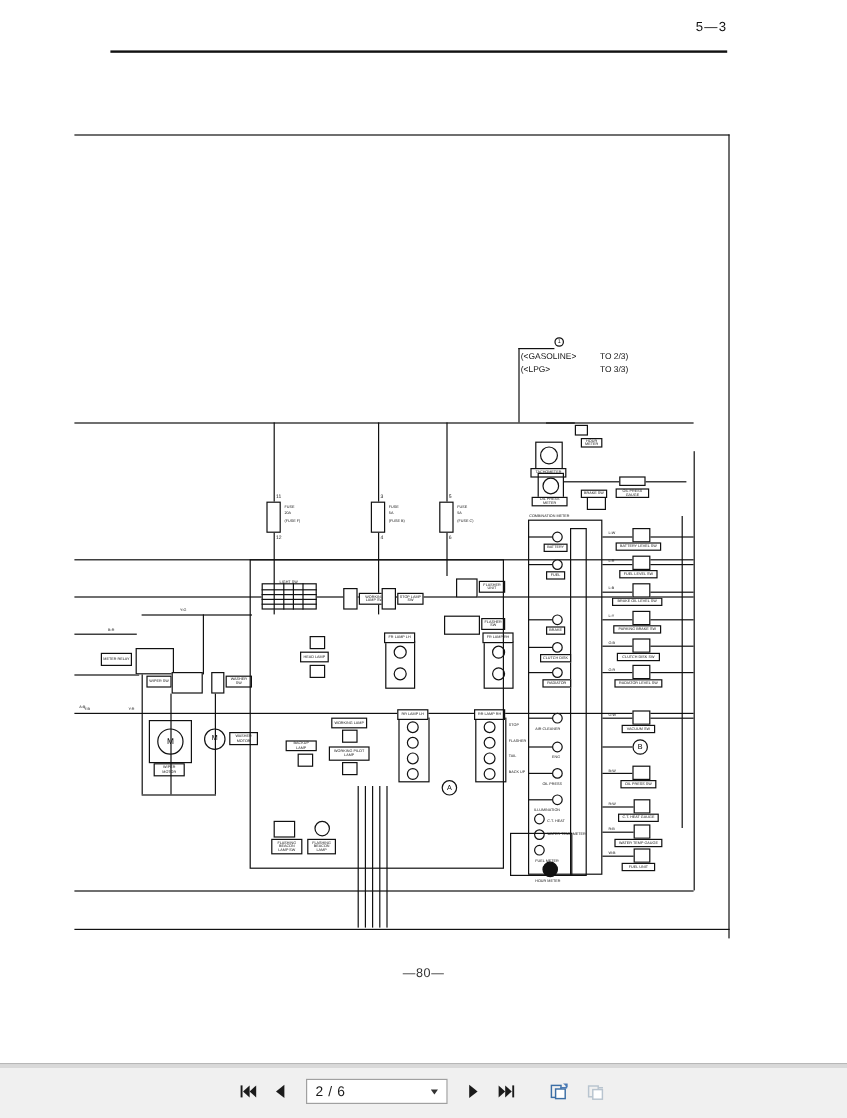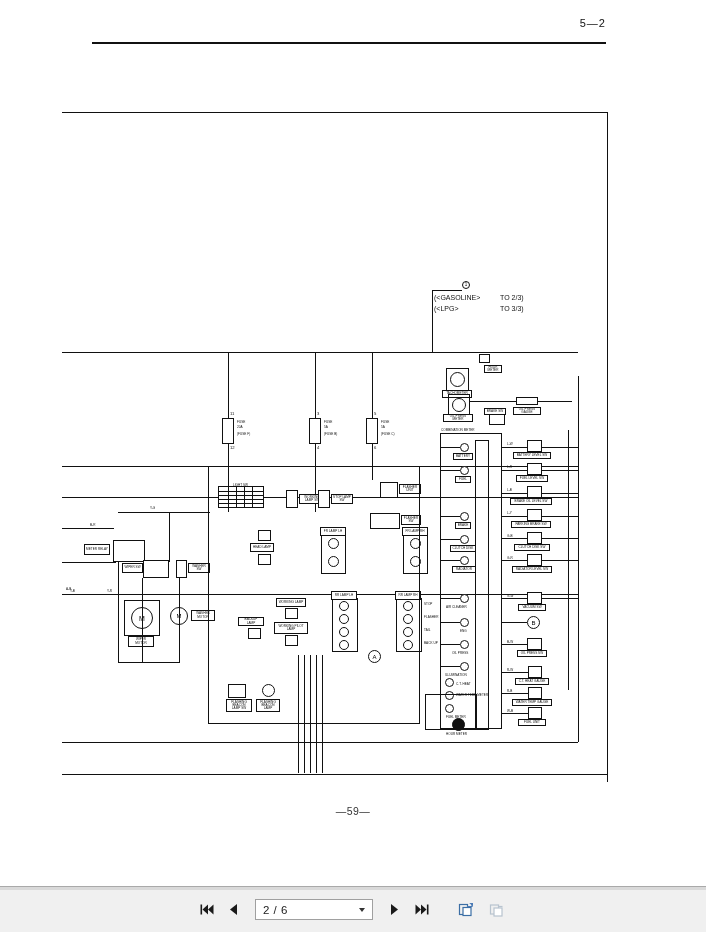--- a/index.html
+++ b/index.html
@@ -86,21 +86,21 @@
   .circ { position:absolute; border:.7px solid #111; border-radius:50%; background:#fff; }
   .big-frame { position:absolute; border:1.1px solid #111; background:transparent; }
 </style>
 </head>
 <body>
 
 <div id="app">
 
   <div id="page">
 
-    <div id="page-number-top" class="dtext">5—2</div>
+    <div id="page-number-top" class="dtext">5—3</div>
     <div id="header-rule"></div>
 
     <div id="diagram">
 
       <div class="big-frame" style="left:62px; top:112px; width:546px; height:670px; border-right:1.1px solid #111; border-top:1.1px solid #111; border-bottom:none; border-left:none;"></div>
       <div class="hl" style="left:62px; top:774px; width:546px; height:1.1px;"></div>
 
       <div class="lbl t5" style="left:462px; top:281px; border:.6px solid #111; border-radius:50%; width:8px; height:8px; display:flex; align-items:center; justify-content:center; font-size:4.5px;">1</div>
       <div class="hl" style="left:432px; top:290px; width:30px;"></div>
       <div class="vl" style="left:432px; top:290px; height:62px;"></div>
@@ -390,21 +390,21 @@
       <div class="lbl t3" style="left:507px; top:669px;">R-W</div>
       <div class="lbl t3" style="left:507px; top:690px;">R-B</div>
       <div class="lbl t3" style="left:507px; top:710px;">W-B</div>
       <div class="lbl t3" style="left:107px; top:590px;">Y-R</div>
       <div class="lbl t3" style="left:70px; top:590px;">Y-B</div>
       <div class="lbl t3" style="left:66px; top:588px;">A-B</div>
 
       <div class="comp" style="left:425px; top:694px; width:52px; height:36px; background:transparent;"></div>
     </div>
 
-    <div id="page-footer" class="dtext" style="position:absolute;">—59—</div>
+    <div id="page-footer" class="dtext" style="position:absolute;">—80—</div>
   </div>
 
   <div id="toolbar">
     <div class="tb-group">
 
       <div class="tb-btn" title="First page">
         <svg width="15" height="13" viewBox="0 0 15 13">
           <polygon points="8,1.5 8,11.5 2.5,6.5" fill="#1a1a1a"></polygon>
           <polygon points="13.5,1.5 13.5,11.5 8,6.5" fill="#1a1a1a"></polygon>
           <rect x="0.5" y="1.5" width="1.6" height="10" fill="#1a1a1a"></rect>

